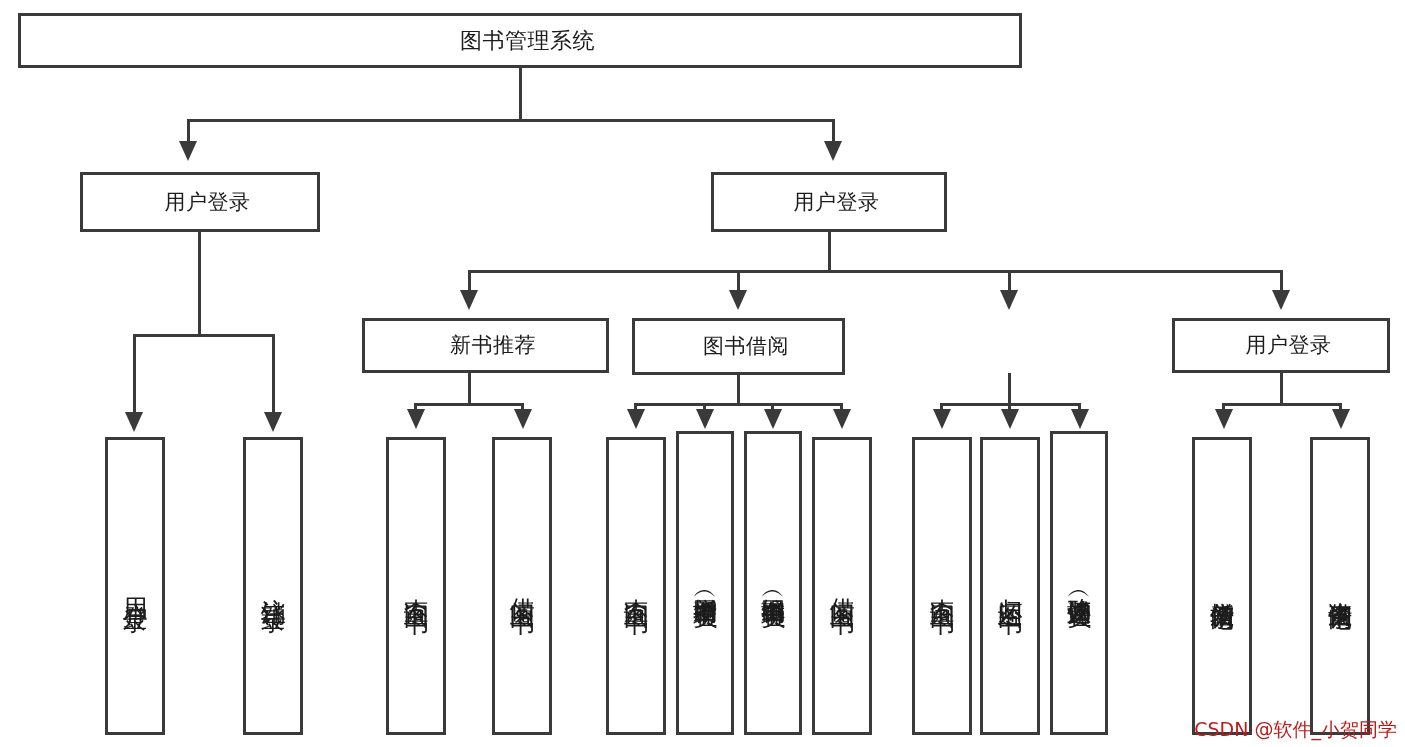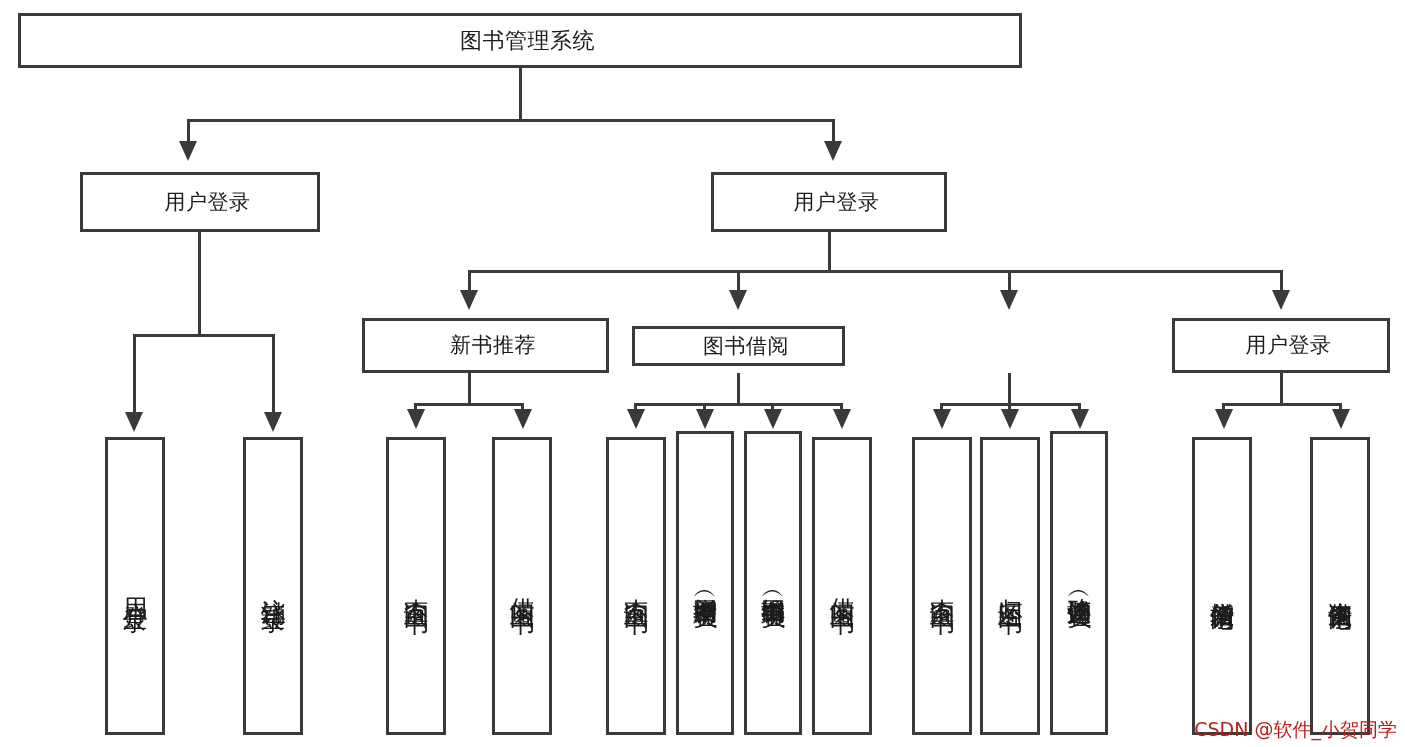--- a/index.html
+++ b/index.html
@@ -124,21 +124,21 @@
   <div class="ln v" style="left:1008px; top:270px; width:3px; height:22px;"></div>
   <div class="arrow" style="left:1000px; top:290px;"></div>
 
   <div class="ln v" style="left:1280px; top:270px; width:3px; height:22px;"></div>
   <div class="arrow" style="left:1272px; top:290px;"></div>
 
   <div class="node h" style="left:362px; top:318px; width:247px; height:55px;">
     <span class="txt">新书推荐</span>
   </div>
 
-  <div class="node h" style="left:632px; top:318px; width:213px; height:40px;margin-top:8px;">
+  <div class="node h" style="left:632px; top:318px; width:213px; height:57px;">
     <span class="txt">图书借阅</span>
   </div>
 
 
   <div class="node h" style="left:1172px; top:318px; width:218px; height:55px;">
     <span class="txt">用户登录</span>
   </div>
 
   <div class="ln v" style="left:468px; top:373px; width:3px; height:32px;"></div>
   <div class="ln h" style="left:414px; top:403px; width:110px; height:3px;"></div>

